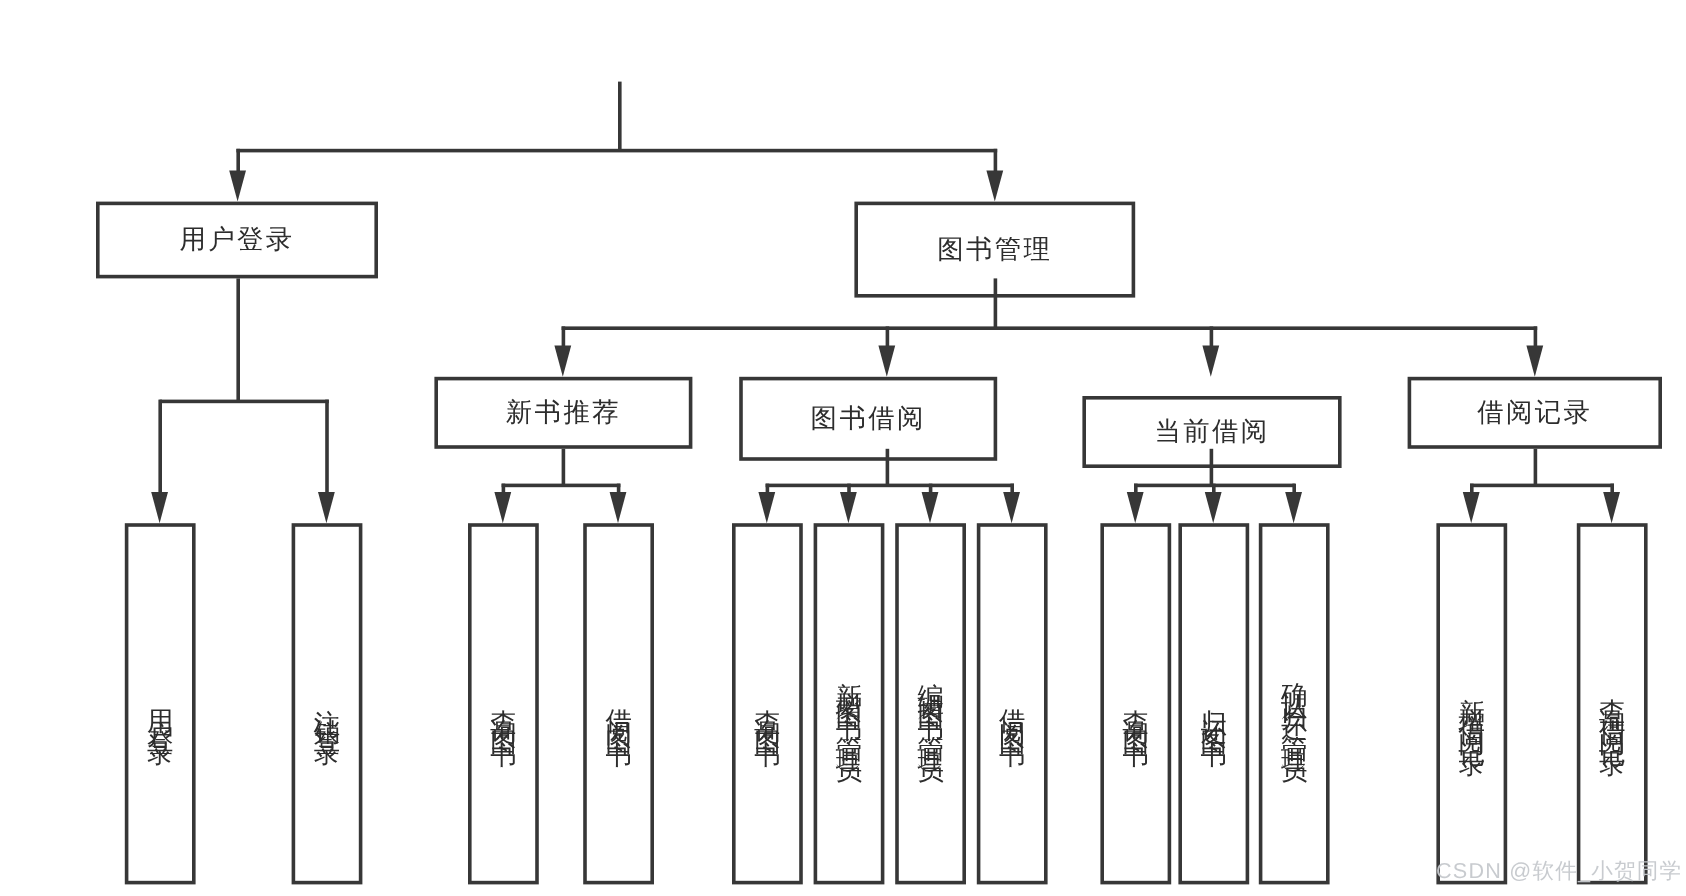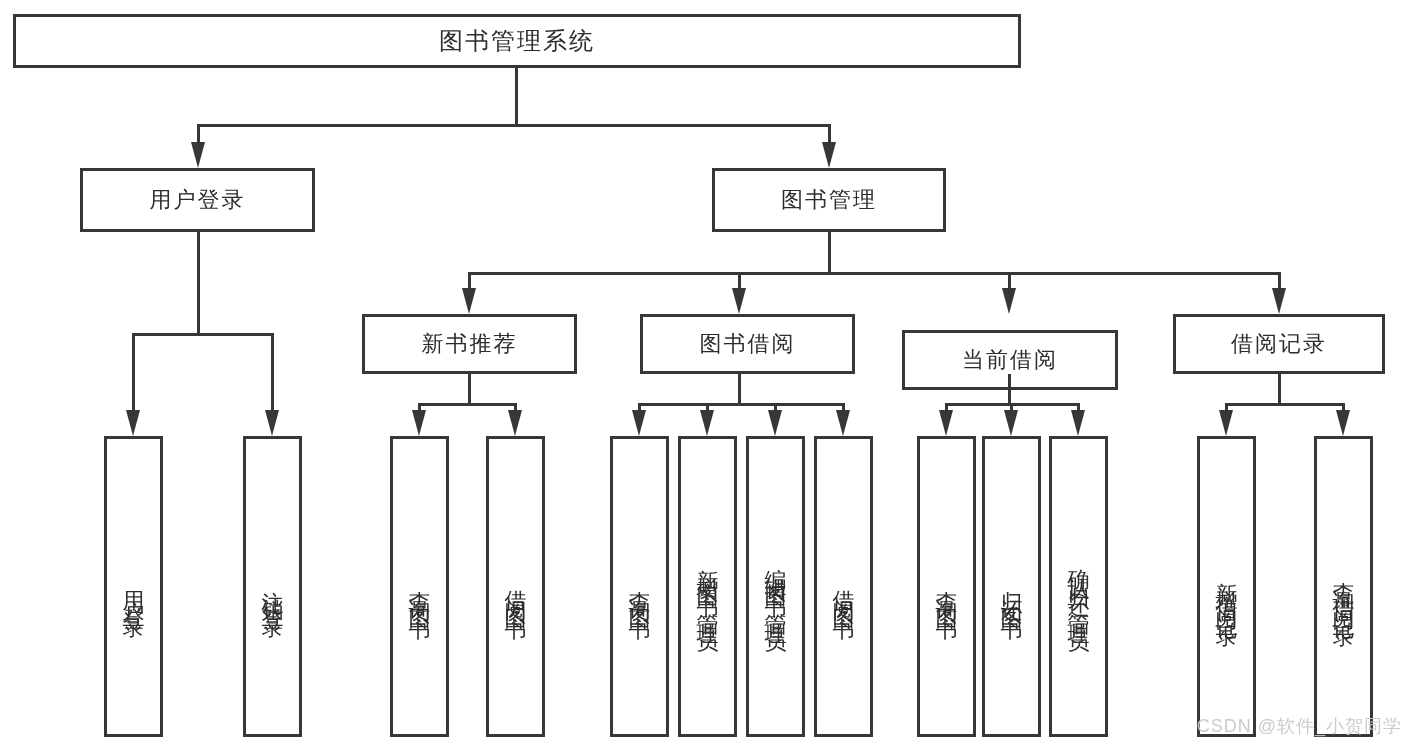--- a/index.html
+++ b/index.html
@@ -50,35 +50,32 @@
     letter-spacing:1px;
     z-index:5;
     white-space:nowrap;
   }
 </style>
 </head>
 <body>
 
 <div class="canvas">
 
-  <div class="box root" style="left:13px;top:14px;width:1008px;height:54px;">
-    <span>图书管理系统</span>
-  </div>
 
   <div class="vline" style="left:515px;top:68px;height:58px;"></div>
   <div class="hline" style="left:197px;top:124px;width:634px;"></div>
   <div class="vline" style="left:197px;top:124px;height:22px;"></div>
   <div class="arrow" style="left:191px;top:142px;"></div>
   <div class="vline" style="left:828px;top:124px;height:22px;"></div>
   <div class="arrow" style="left:822px;top:142px;"></div>
 
   <div class="box" style="left:80px;top:168px;width:235px;height:64px;">
     <span>用户登录</span>
   </div>
-  <div class="box" style="left:712px;top:168px;width:234px;height:64px;">
+  <div class="box" style="left:712px;top:168px;width:234px;height:80px;">
     <span>图书管理</span>
   </div>
 
   <div class="vline" style="left:197px;top:232px;height:103px;"></div>
   <div class="hline" style="left:133px;top:333px;width:141px;"></div>
   <div class="vline" style="left:132px;top:333px;height:80px;"></div>
   <div class="arrow" style="left:126px;top:410px;"></div>
   <div class="vline" style="left:271px;top:333px;height:80px;"></div>
   <div class="arrow" style="left:265px;top:410px;"></div>
 
@@ -89,21 +86,21 @@
   <div class="vline" style="left:738px;top:272px;height:20px;"></div>
   <div class="arrow" style="left:732px;top:288px;"></div>
   <div class="vline" style="left:1008px;top:272px;height:20px;"></div>
   <div class="arrow" style="left:1002px;top:288px;"></div>
   <div class="vline" style="left:1278px;top:272px;height:20px;"></div>
   <div class="arrow" style="left:1272px;top:288px;"></div>
 
   <div class="box" style="left:362px;top:314px;width:215px;height:60px;">
     <span>新书推荐</span>
   </div>
-  <div class="box" style="left:640px;top:314px;width:215px;height:60px;">
+  <div class="box" style="left:616px;top:314px;width:215px;height:70px;">
     <span>图书借阅</span>
   </div>
   <div class="box" style="left:902px;top:330px;width:216px;height:60px;">
     <span>当前借阅</span>
   </div>
   <div class="box" style="left:1173px;top:314px;width:212px;height:60px;">
     <span>借阅记录</span>
   </div>
 
   <div class="vline" style="left:468px;top:374px;height:31px;"></div>

